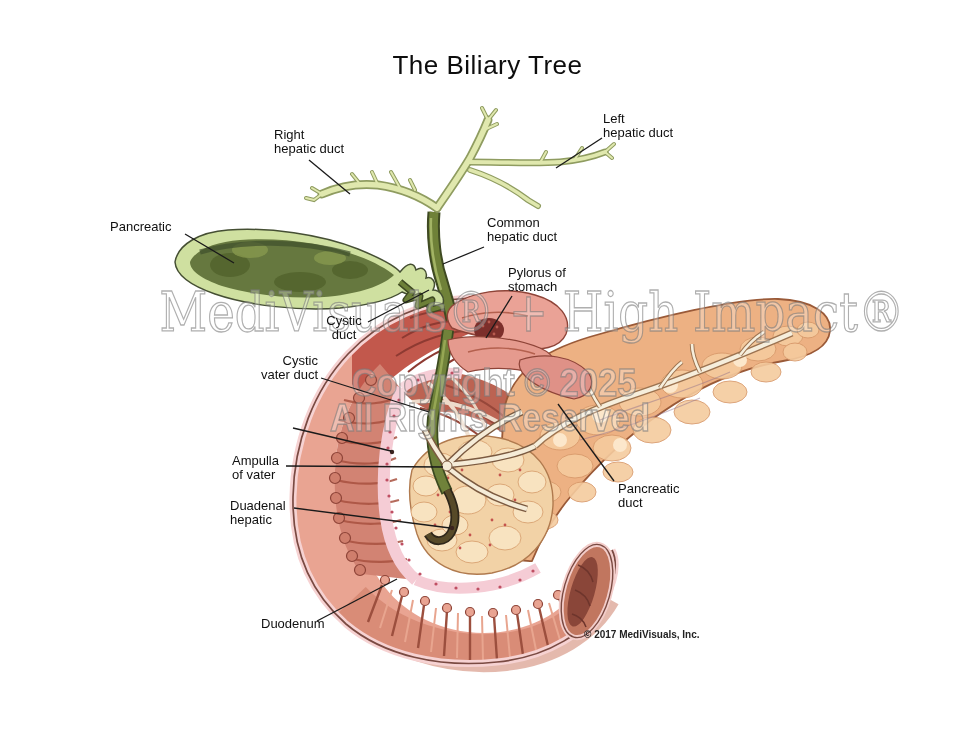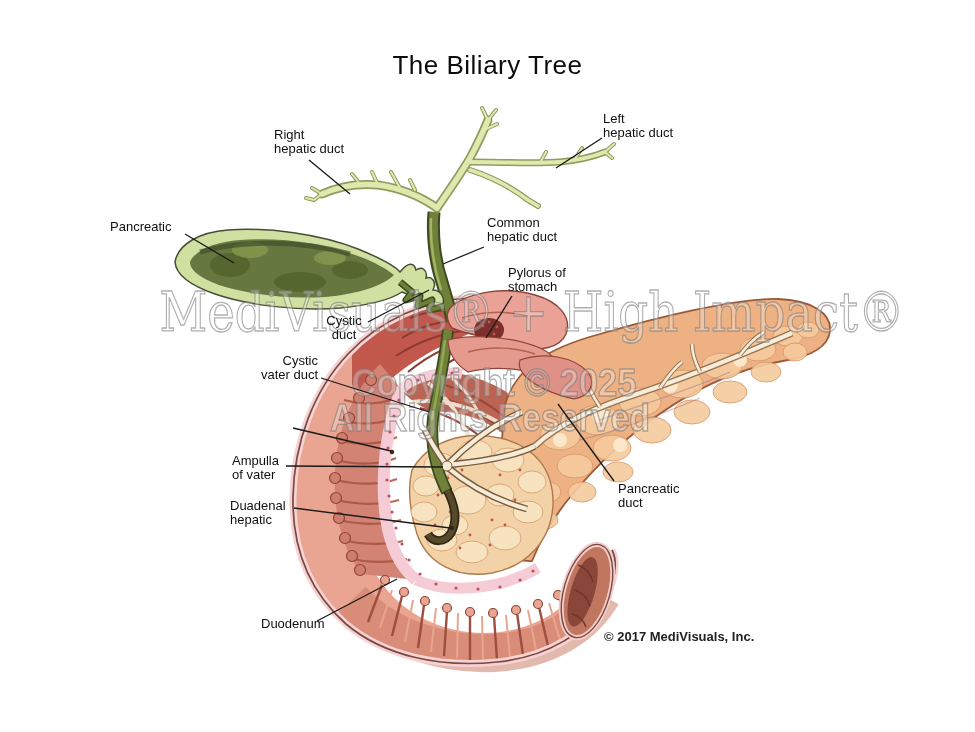--- a/index.html
+++ b/index.html
@@ -5,21 +5,21 @@
   html,body{margin:0;padding:0;background:#fff;}
   .stage{position:relative;width:975px;height:732px;background:#ffffff;overflow:hidden;
          font-family:"Liberation Sans",sans-serif;}
   .stage svg{position:absolute;left:0;top:0;}
   .title{position:absolute;left:0;right:0;top:50px;text-align:center;
          font-size:26px;font-weight:normal;color:#0d0d0d;letter-spacing:.5px;}
   .lbl{position:absolute;font-size:13px;line-height:14px;color:#101010;white-space:nowrap;}
   .lbl span{display:block;}
   .lbl.center{text-align:center;}
   .lbl.right{text-align:right;}
-  .credit{position:absolute;left:604px;top:629px;font-size:13px;font-weight:bold;color:#222;}
+  .credit{position:absolute;left:584px;top:629px;font-size:10px;font-weight:bold;color:#222;}
 </style>
 </head>
 <body>
 
 <div class="stage">
 
 <svg width="975" height="732" viewBox="0 0 975 732">
 
   <g>
 

